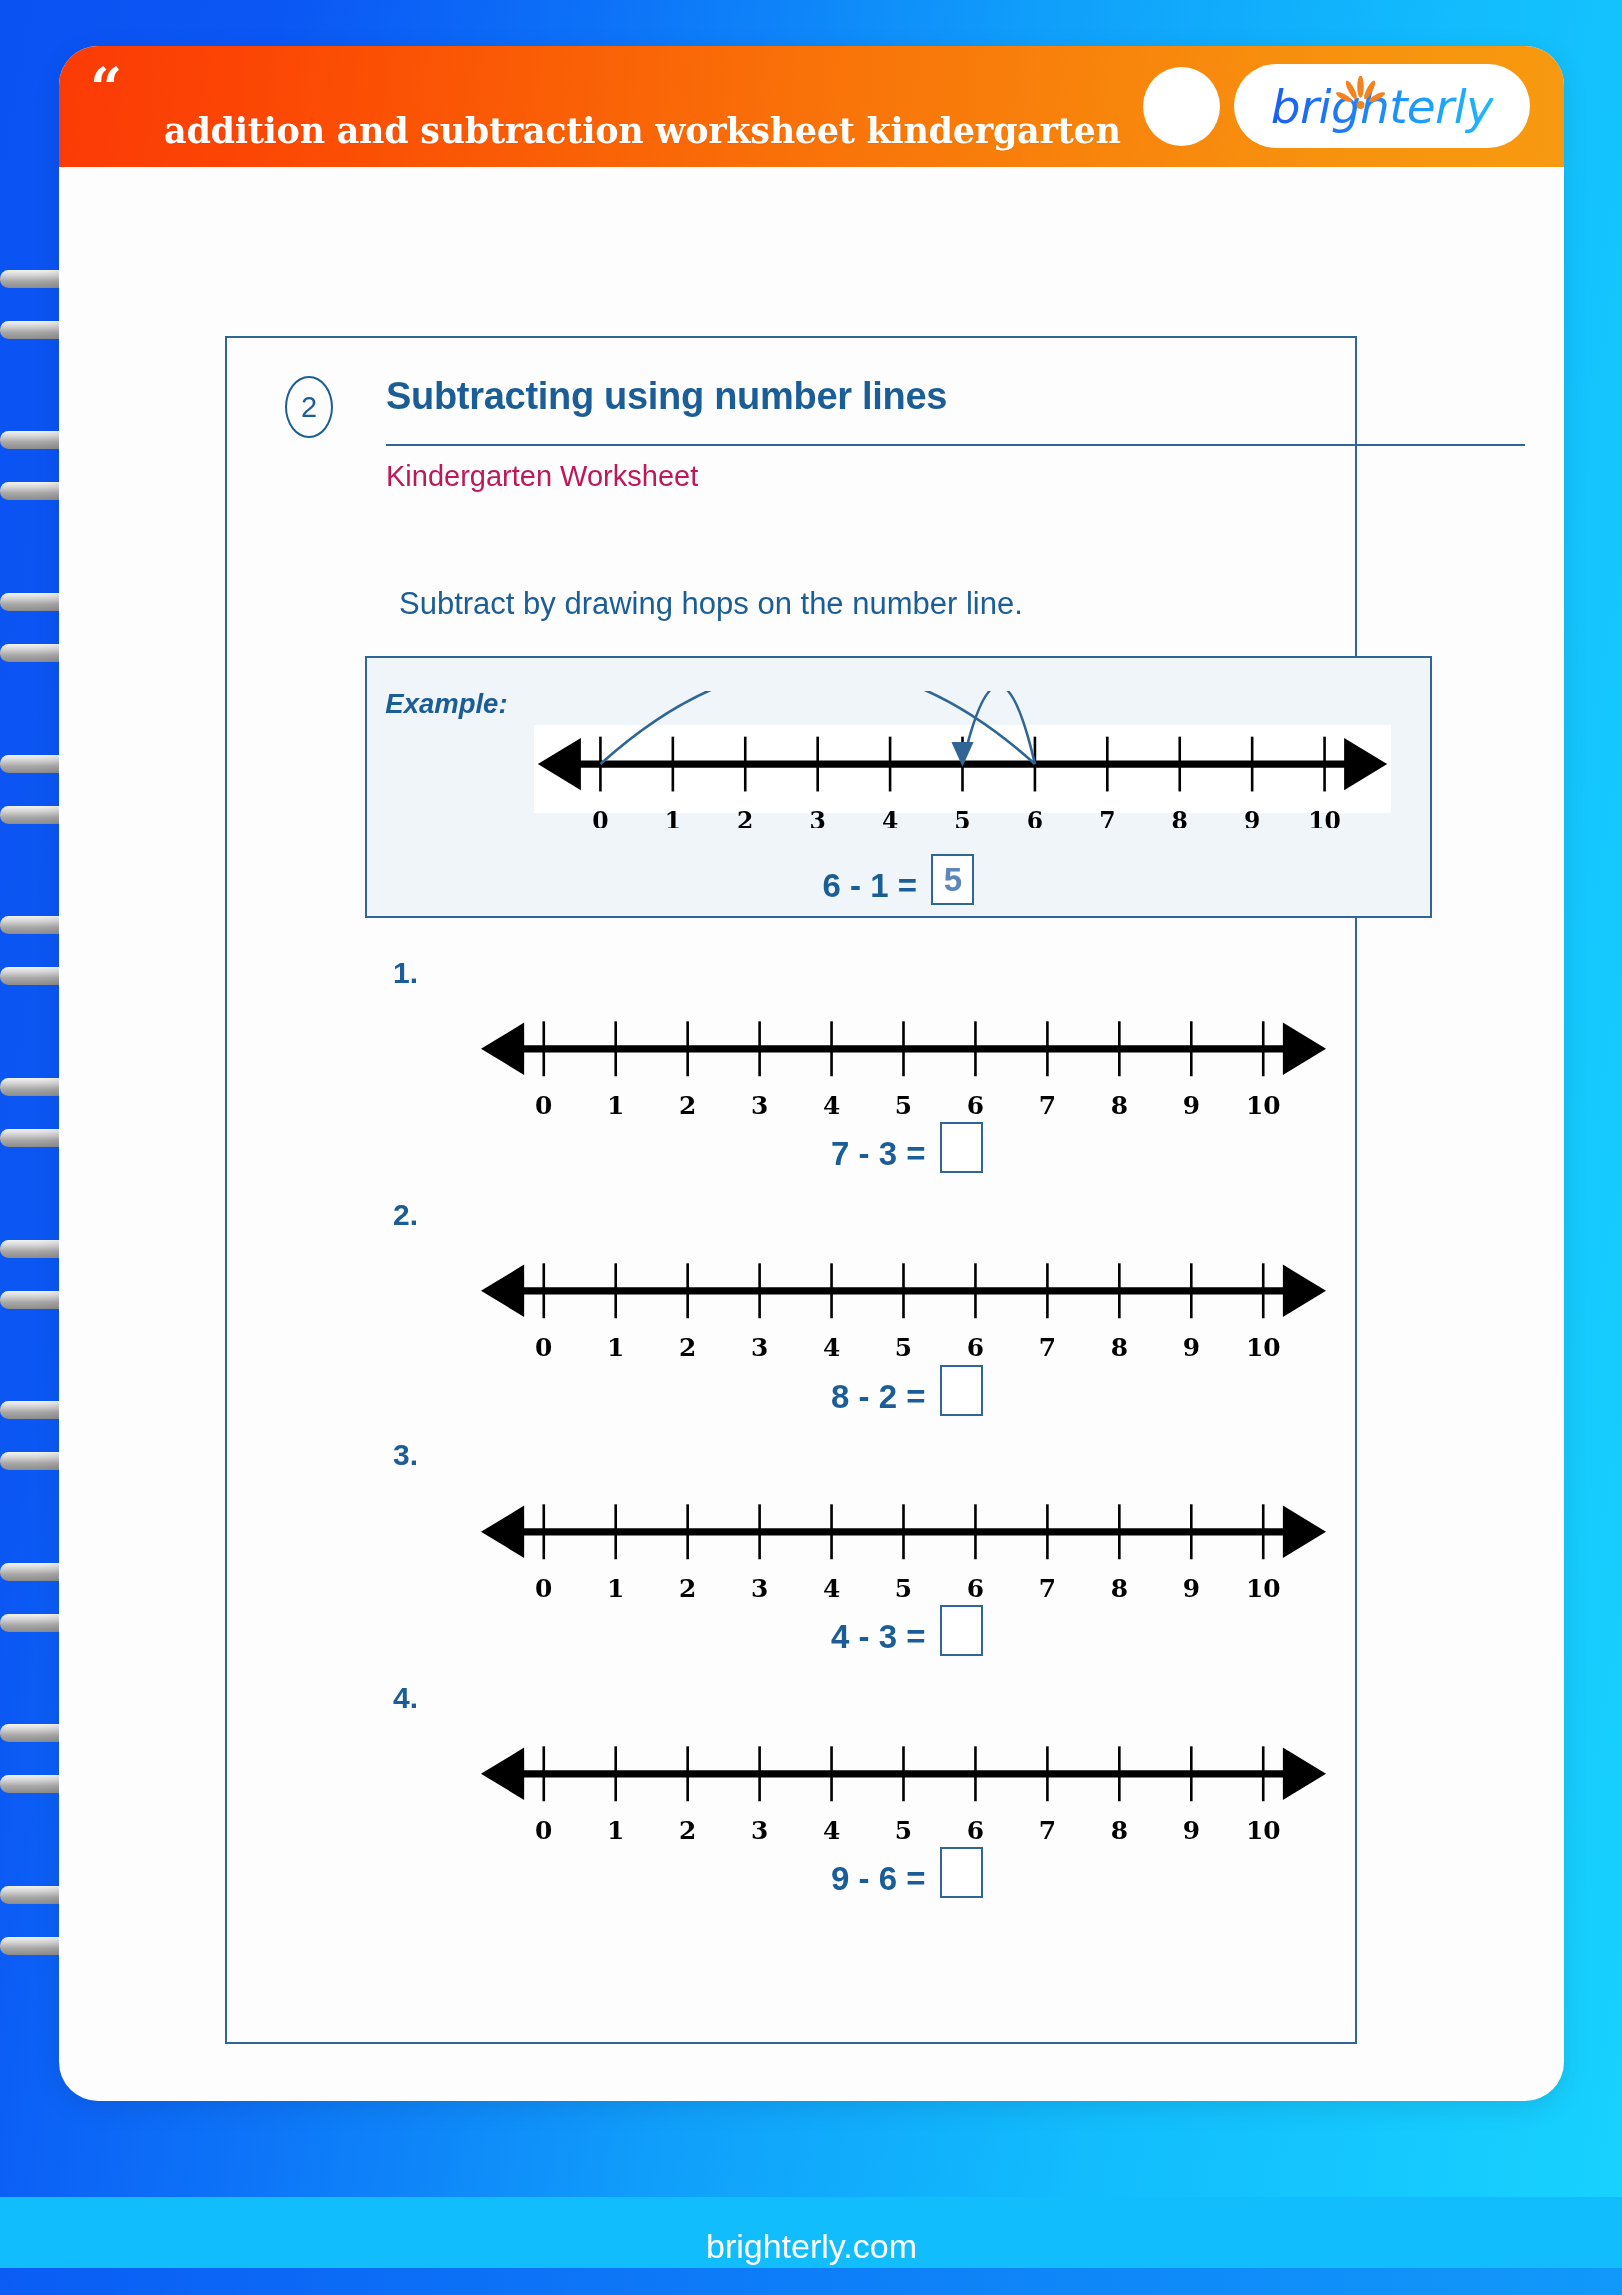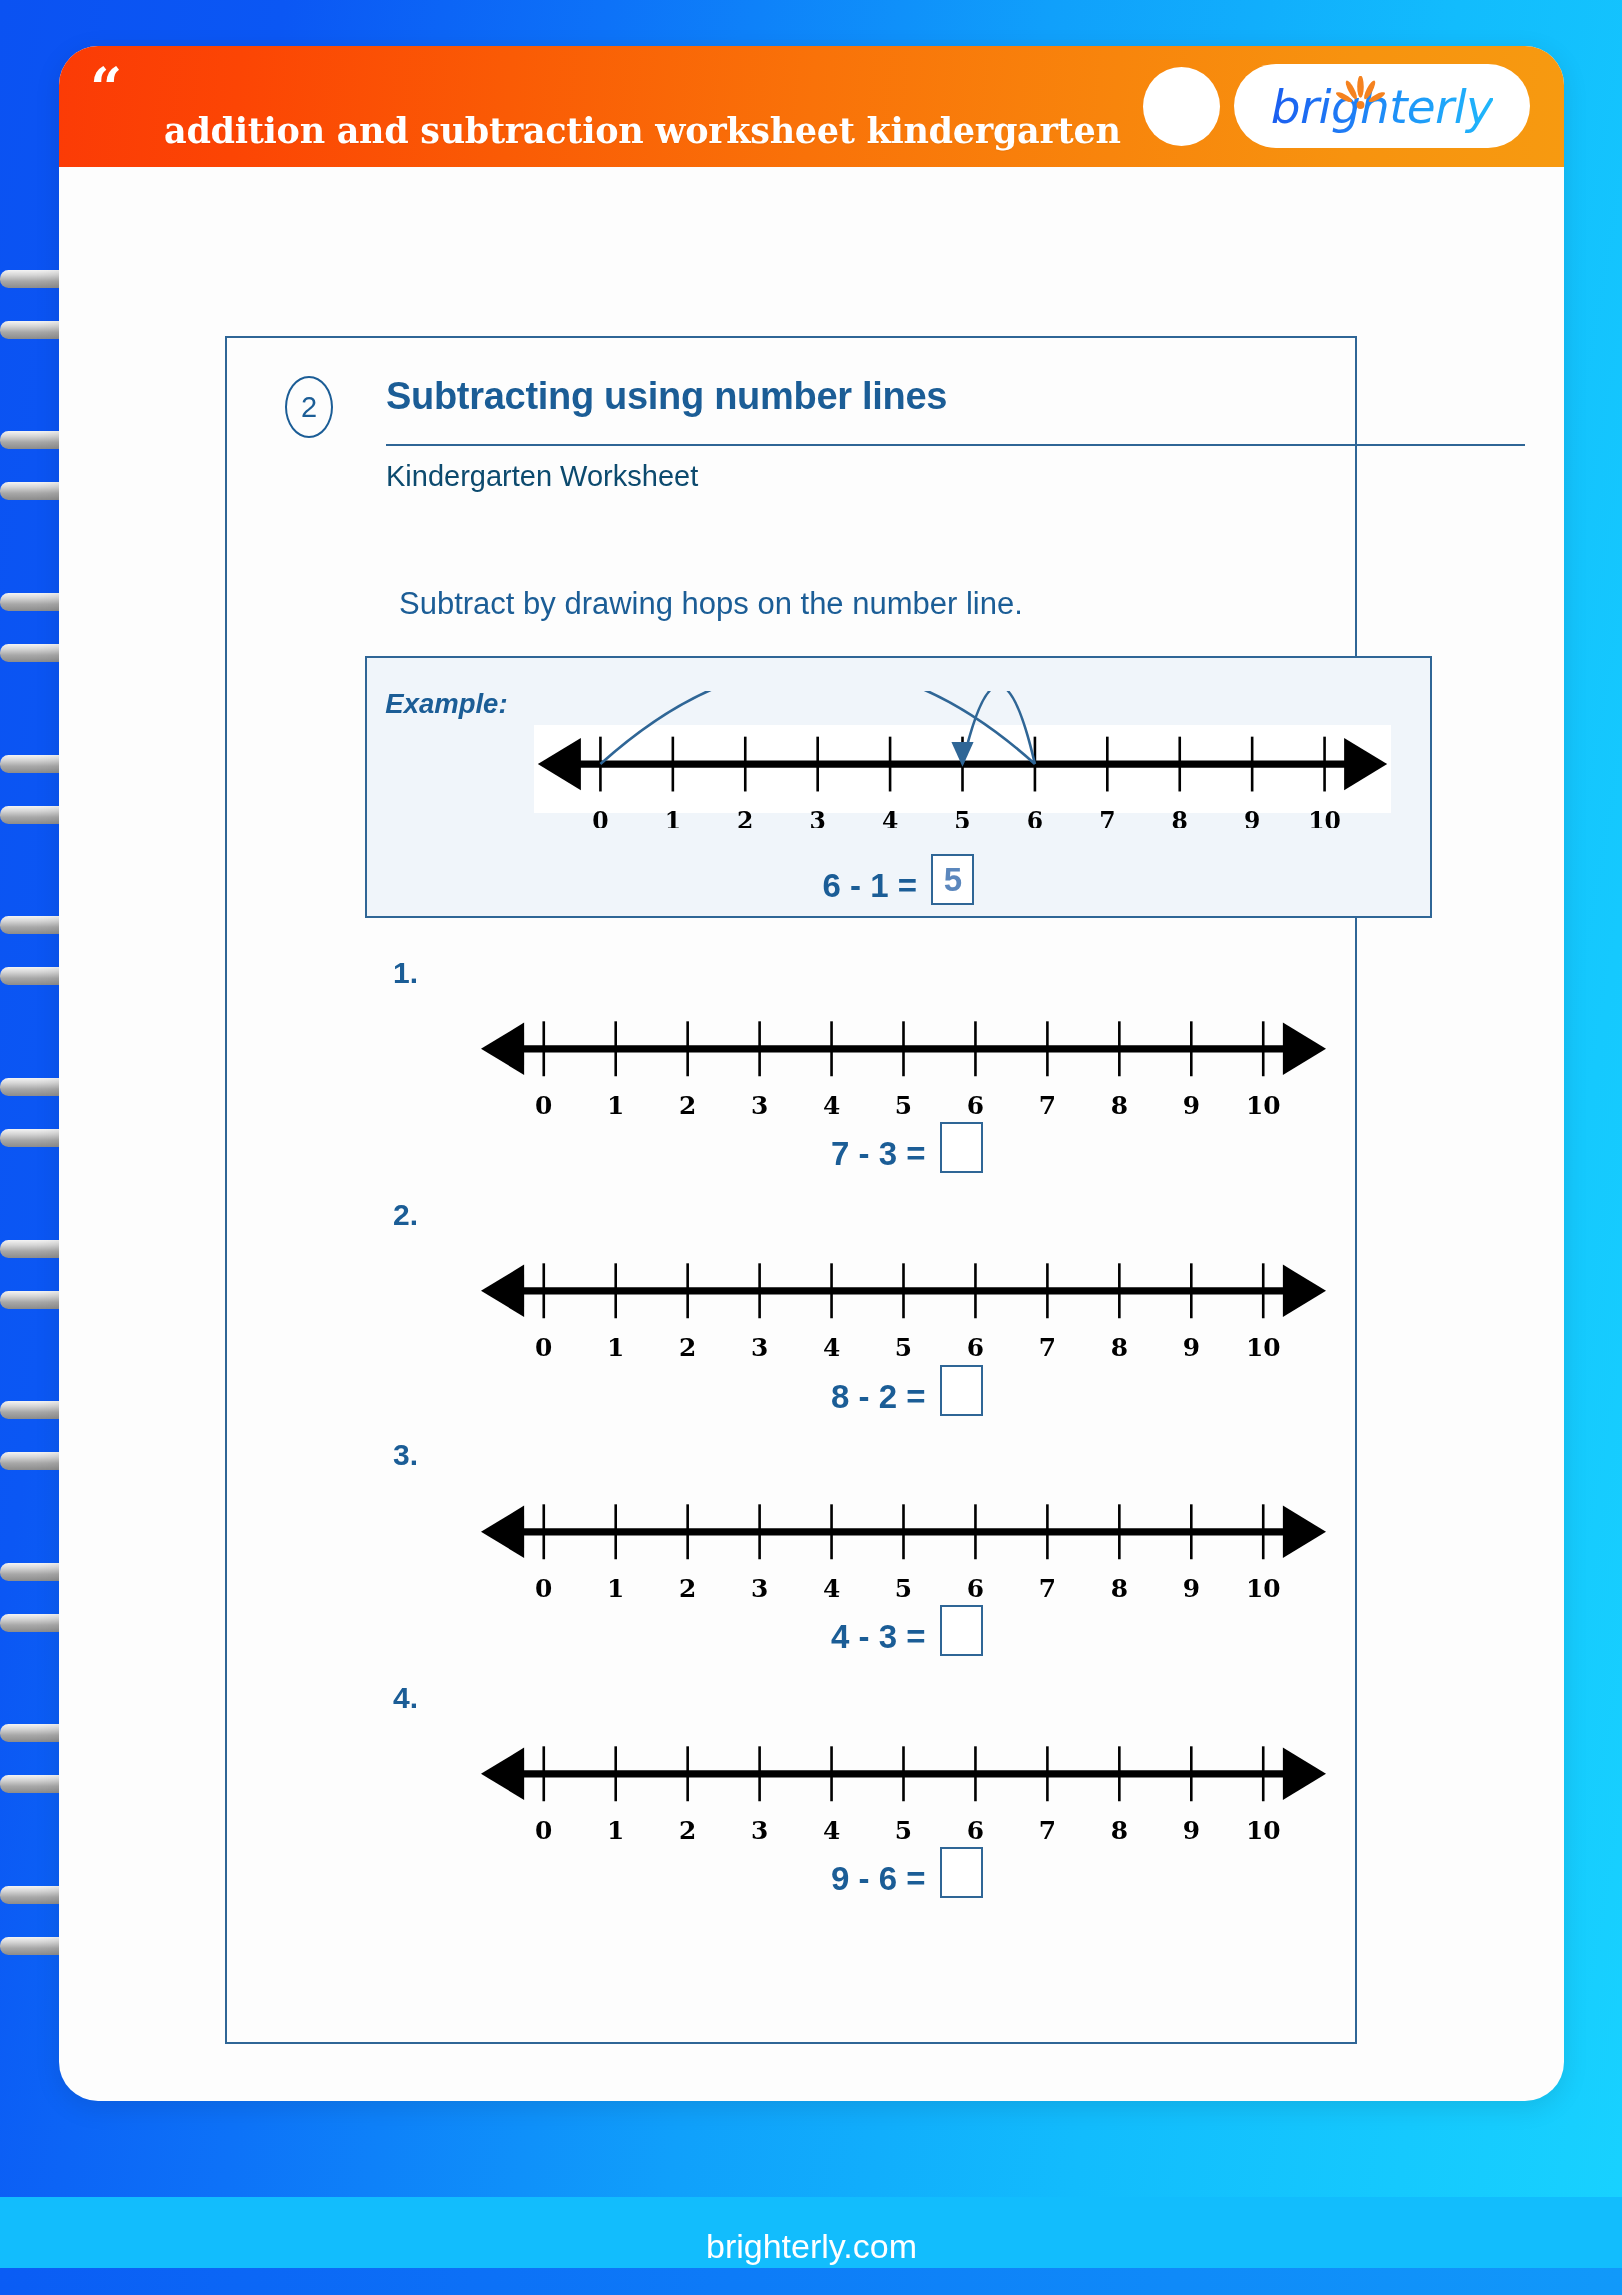--- a/index.html
+++ b/index.html
@@ -203,21 +203,21 @@
     top: 398px;
     width: 1139px;
     height: 0;
     border-bottom: 2px solid #2f6696;
   }
   .worksheet-sub {
     position: absolute;
     left: 327px;
     top: 414px;
     font-size: 29px;
-    color: #0c4a6e;
+    color: #be185d;
     font-family: "Liberation Sans", sans-serif;
   }
 
   
   .instruction {
     position: absolute;
     left: 340px;
     top: 540px;
     font-size: 31px;
     color: #1b5d96;

